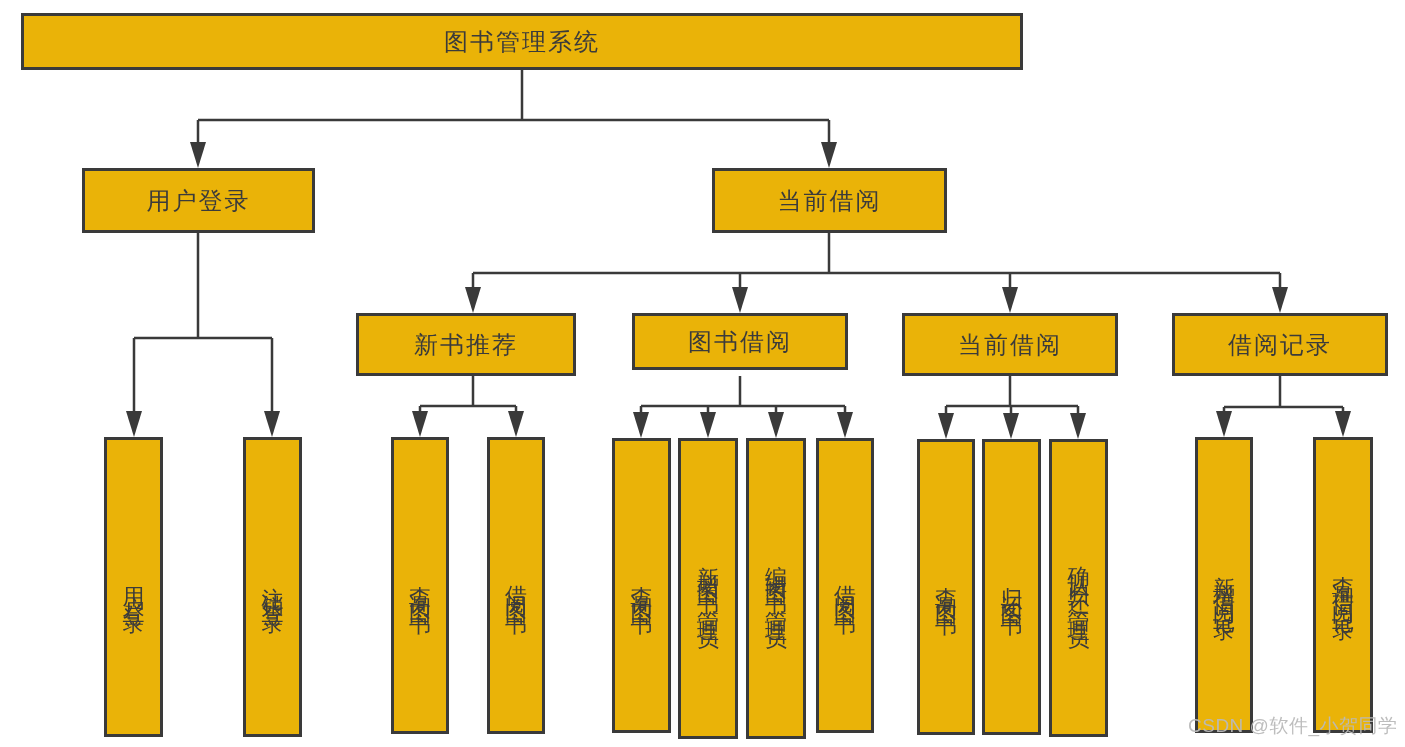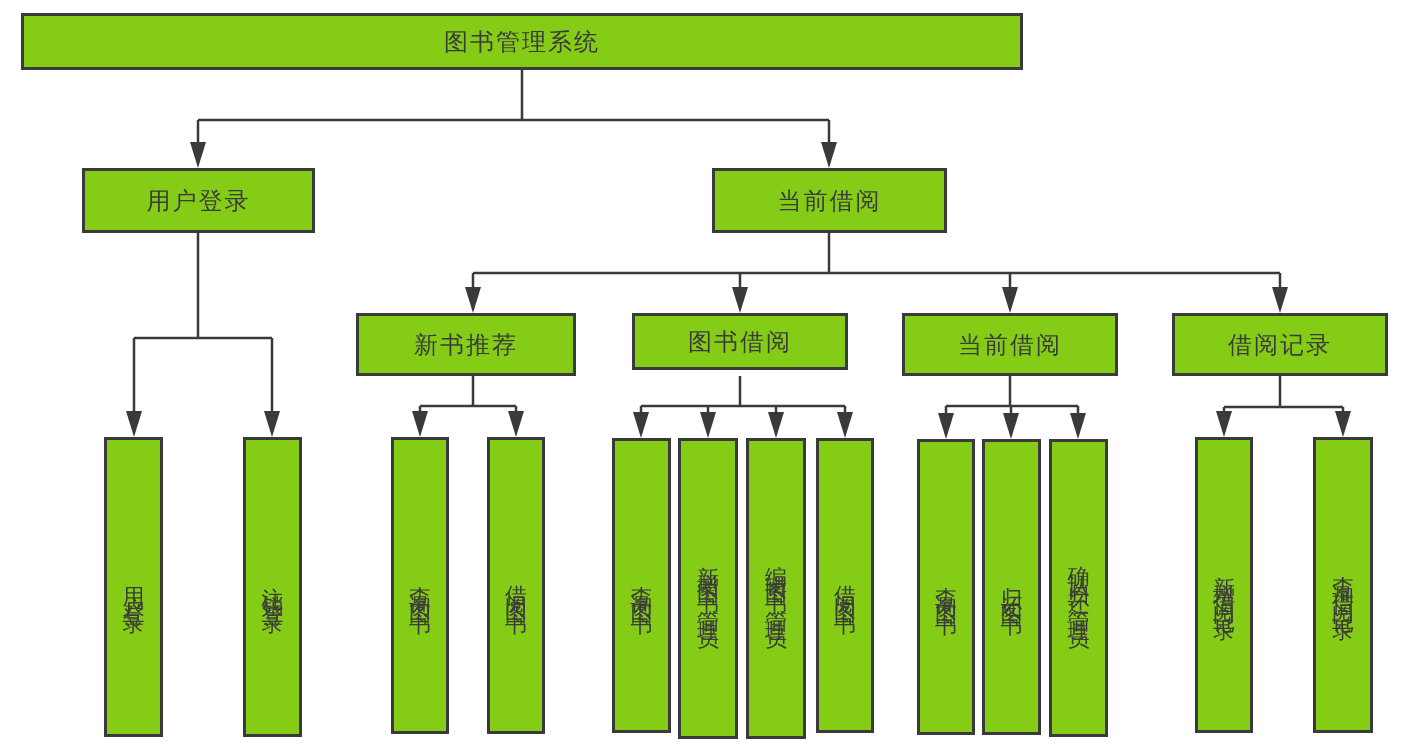--- a/index.html
+++ b/index.html
@@ -7,21 +7,21 @@
     position:relative;
     width:1405px; height:747px;
     background:#ffffff;
     font-family:"Liberation Sans", sans-serif;
     color:#3b3b3b;
     overflow:hidden;
   }
   svg.connectors { position:absolute; left:0; top:0; z-index:1; }
   .node {
     position:absolute;
-    background:#84cc16;
+    background:#eab308;
     border:3px solid #3a3a3a;
     box-sizing:border-box;
     display:flex;
     align-items:center;
     justify-content:center;
     z-index:2;
     color:#3b3b3b;
   }
   .h { font-size:24px; letter-spacing:2px; white-space:nowrap; }
   .v {
@@ -99,13 +99,14 @@
   <div class="node v" style="left:746px;top:438px;width:60px;height:301px">编辑图书（管理员）</div>
   <div class="node v" style="left:816px;top:438px;width:58px;height:295px">借阅图书</div>
 
   <div class="node v" style="left:917px;top:439px;width:58px;height:296px">查询图书</div>
   <div class="node v" style="left:982px;top:439px;width:59px;height:296px">归还图书</div>
   <div class="node v" style="left:1049px;top:439px;width:59px;height:298px">确认归还（管理员）</div>
 
   <div class="node v" style="left:1195px;top:437px;width:58px;height:296px">新增借阅记录</div>
   <div class="node v" style="left:1313px;top:437px;width:60px;height:296px">查询借阅记录</div>
 
+  <div class="watermark" style="left:1188px;top:713px">CSDN @软件_小贺同学</div>
 </div>
 
 </body></html>

